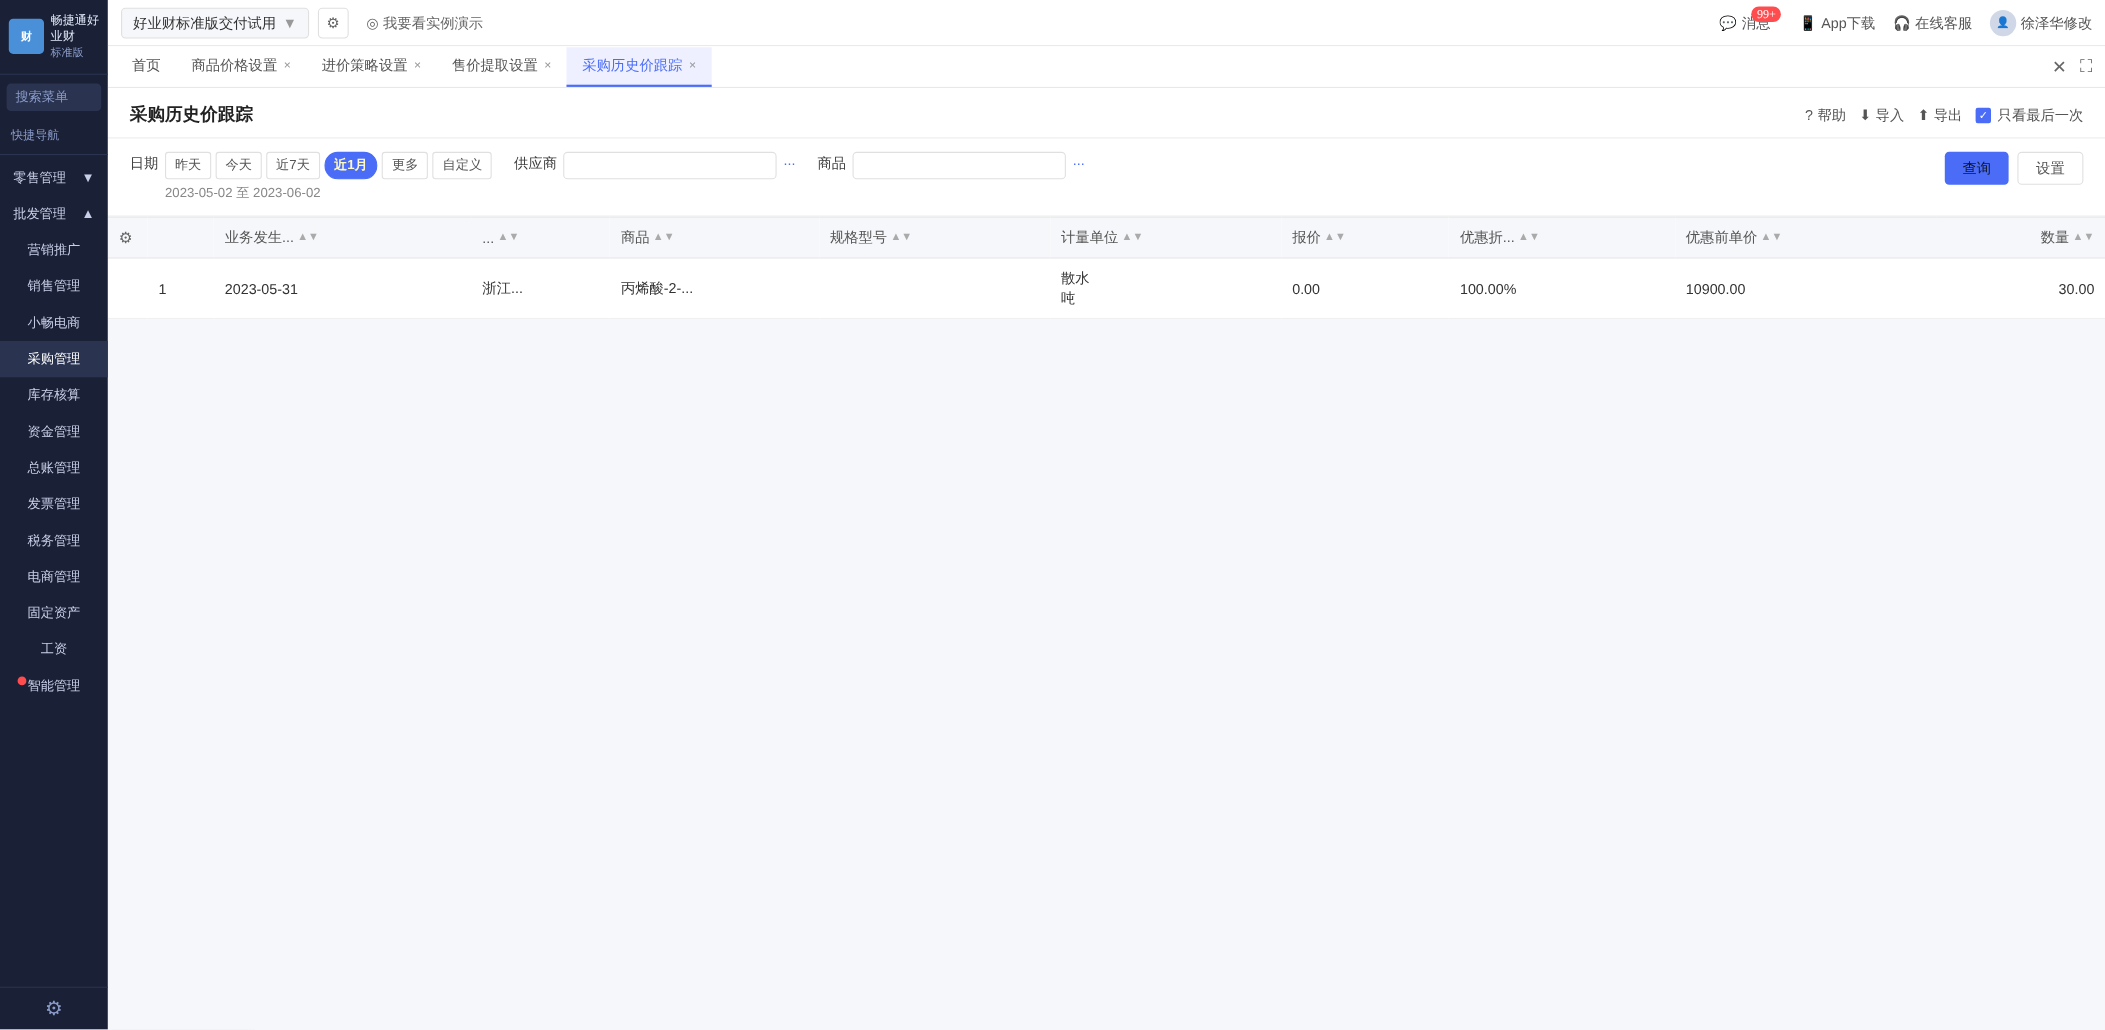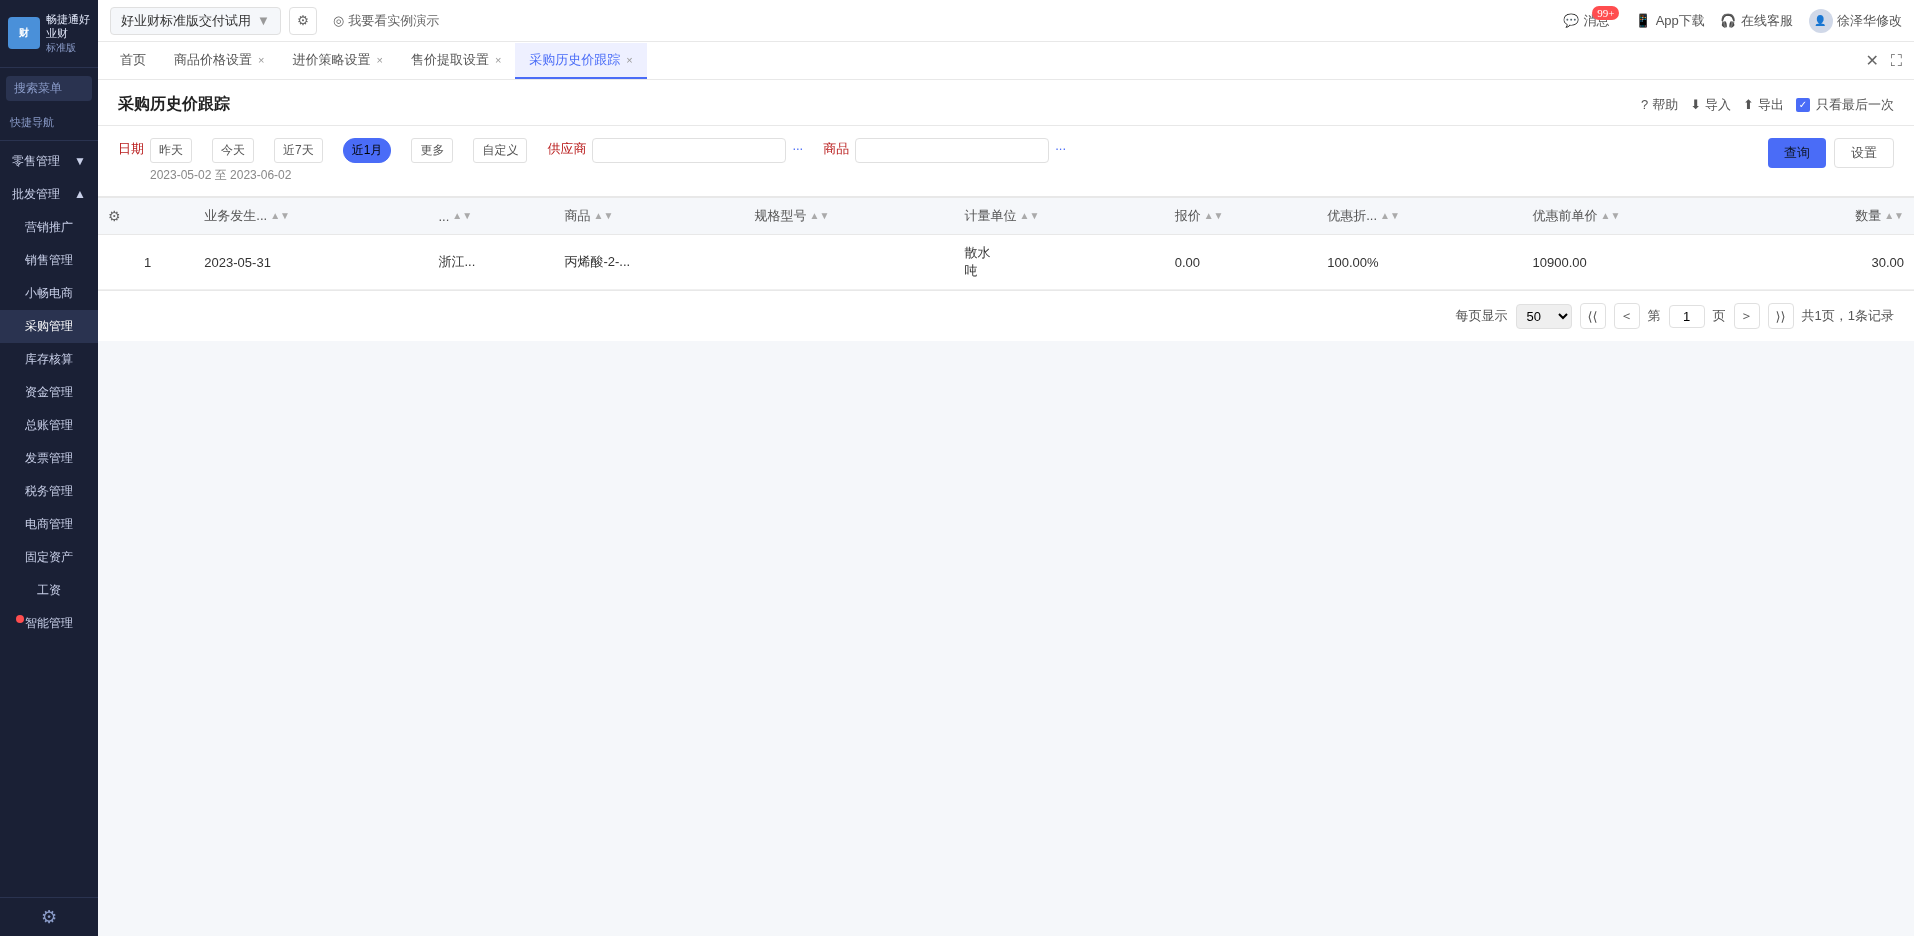--- a/index.html
+++ b/index.html
@@ -49,25 +49,25 @@
     .page-header { background: white; padding: 14px 20px 10px; display: flex; align-items: center; justify-content: space-between; border-bottom: 1px solid #e8e8e8; }
     .page-title { font-size: 16px; font-weight: 600; color: #222; }
     .page-actions { display: flex; align-items: center; gap: 12px; }
     .page-action-btn { display: flex; align-items: center; gap: 4px; color: #555; font-size: 13px; cursor: pointer; background: none; border: none; }
     .checkbox-row { display: flex; align-items: center; gap: 6px; font-size: 13px; color: #555; }
     .checkbox-blue { width: 14px; height: 14px; background: #4a6cf7; border-radius: 2px; display: flex; align-items: center; justify-content: center; color: white; font-size: 10px; }
 
     
     .filter-bar { background: white; padding: 12px 20px; display: flex; align-items: flex-start; gap: 20px; border-bottom: 1px solid #e8e8e8; }
     .filter-group { display: flex; align-items: flex-start; gap: 6px; }
-    .filter-label { font-size: 13px; color: #b91c1c; padding-top: 2px; white-space: nowrap; }
+    .filter-label { font-size: 13px; color: #404040; padding-top: 2px; white-space: nowrap; }
     .filter-dates { display: flex; flex-direction: column; gap: 4px; }
-    .filter-date-row { display: flex; align-items: center; gap: 20px; }
+    .filter-date-row { display: flex; align-items: center; gap: 4px; }
     .filter-date-btn { padding: 3px 8px; font-size: 12px; border: 1px solid #e0e0e0; border-radius: 3px; background: white; cursor: pointer; color: #555; }
-    .filter-date-btn.active { background: #4a6cf7; color: #000000; border-color: #4a6cf7; border-radius: 12px; }
+    .filter-date-btn.active { background: #4a6cf7; color: #fef9c3; border-color: #4a6cf7; border-radius: 12px; font-weight: bold; }
     .filter-date-range { font-size: 12px; color: #888; }
     .filter-input { border: 1px solid #e0e0e0; border-radius: 4px; padding: 4px 8px; font-size: 13px; min-width: 160px; outline: none; }
     .filter-more { color: #4a6cf7; font-size: 13px; cursor: pointer; }
     .filter-right { margin-left: auto; display: flex; gap: 8px; align-items: flex-start; }
     .btn-primary { background: #4a6cf7; color: #0f172a; border: none; border-radius: 4px; padding: 6px 16px; font-size: 13px; cursor: pointer; }
     .btn-default { background: white; color: #555; border: 1px solid #e0e0e0; border-radius: 4px; padding: 5px 16px; font-size: 13px; cursor: pointer; }
 
     
     .table-wrapper { background: white; margin: 0; padding: 0; }
     .data-table { width: 100%; border-collapse: collapse; font-size: 13px; }
@@ -358,31 +358,15 @@
             </td>
             <td>0.00</td>
             <td>100.00%</td>
             <td>10900.00</td>
             <td style="text-align:right;">30.00</td>
           </tr>
         </tbody>
       </table>
     </div>
 
-    <div class="pagination">
-      <span>每页显示</span>
-      <select class="page-size-select">
-        <option>50</option>
-        <option>20</option>
-        <option>100</option>
-      </select>
-      <button class="page-btn">⟨⟨</button>
-      <button class="page-btn">＜</button>
-      <span>第</span>
-      <input class="page-input" value="1" style="">
-      <span>页</span>
-      <button class="page-btn">＞</button>
-      <button class="page-btn">⟩⟩</button>
-      <span>共1页，1条记录</span>
-    </div>
 
   </div>
 </div>
 
 </body></html>

